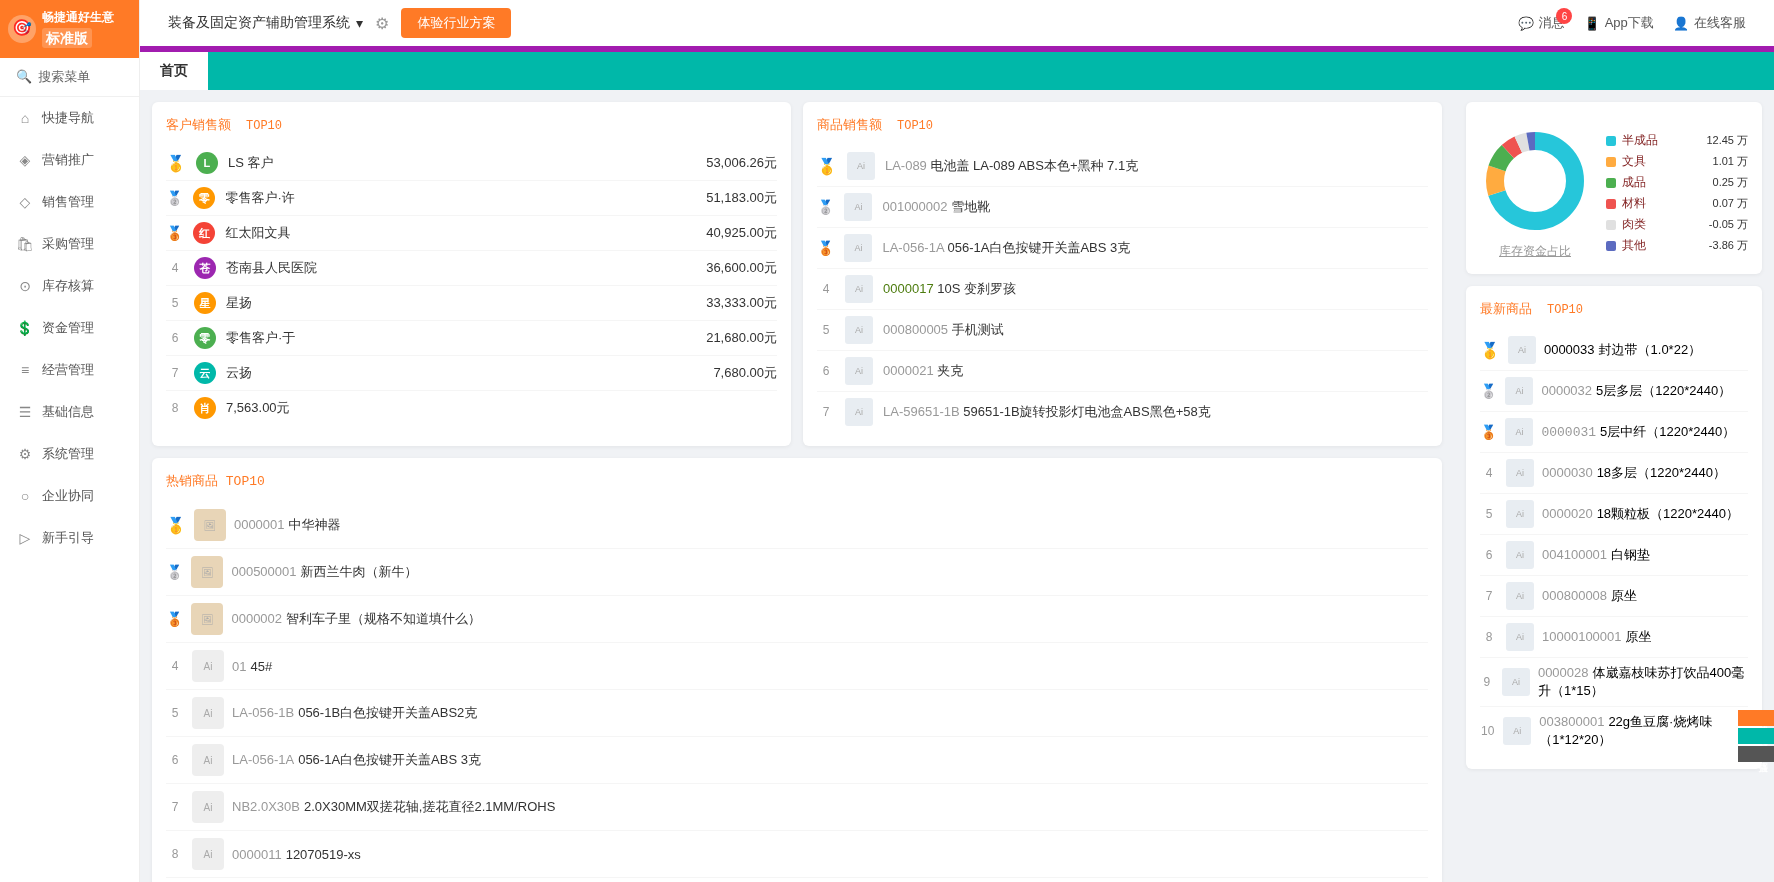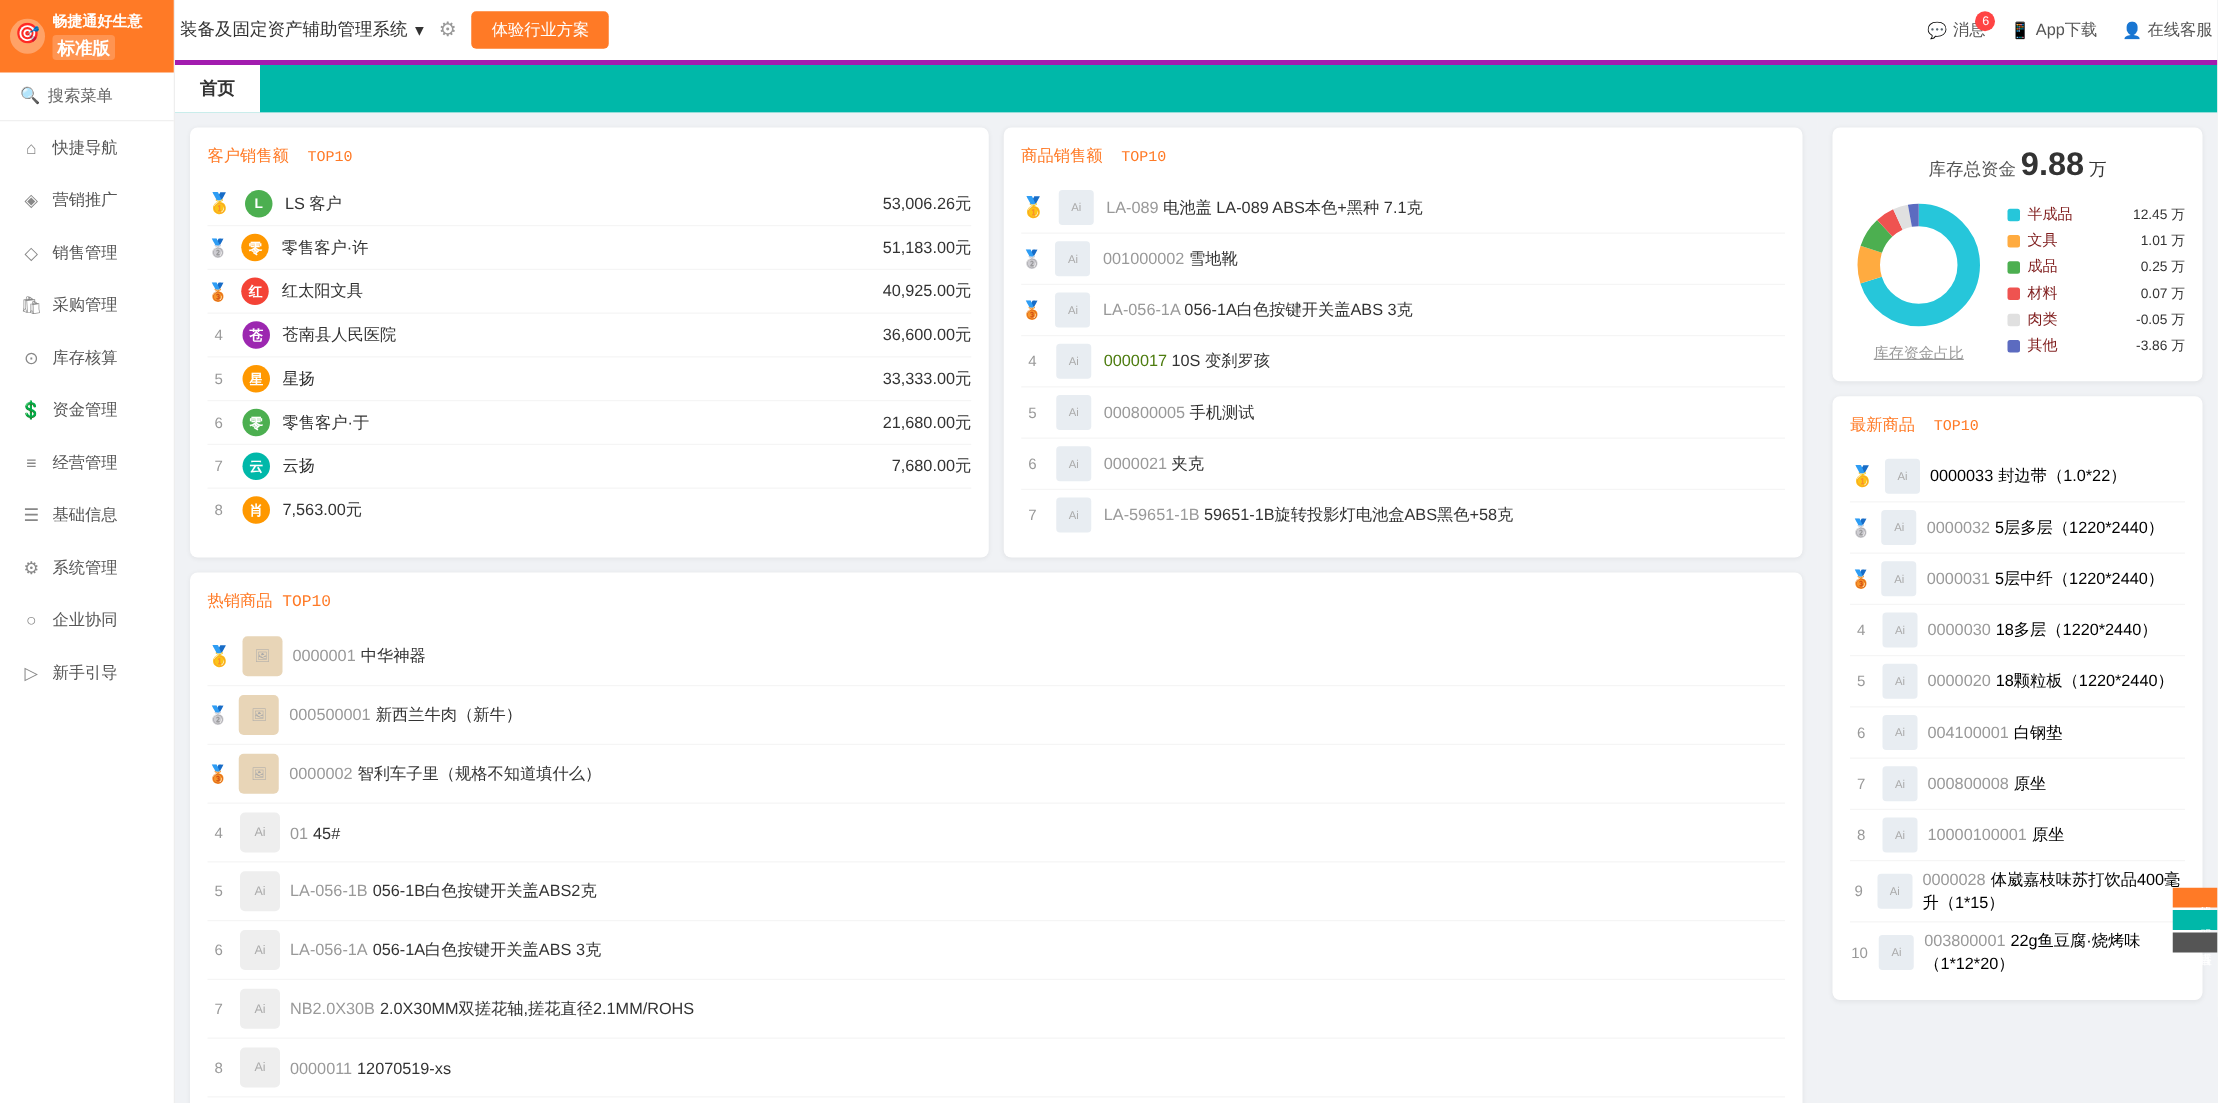--- a/index.html
+++ b/index.html
@@ -74,23 +74,23 @@
       flex-direction: column;
       overflow: hidden;
     }
 
     
     .top-header {
       background: #fff;
       height: 52px;
       display: flex;
       align-items: center;
-      padding: 0 4px;
+      padding: 0 28px;
       gap: 12px;
-      border-bottom: 4px solid #a21caf;
+      border-bottom: 6px solid #a21caf;
       flex-shrink: 0;
     }
     .system-selector {
       display: flex;
       align-items: center;
       gap: 6px;
       font-size: 14px;
       color: #333;
       cursor: pointer;
     }
@@ -594,25 +594,20 @@
     
   </div>
           </div>
       </div>
 
     </div>
 
     <div class="content-right">
 
       <div class="card inventory-card">
-        <div class="inventory-total">
-          <span>库存总资金</span>
-          <span class="amount">9.88</span>
-          <span class="unit">万</span>
-        </div>
         <div class="donut-area">
           <div class="donut-chart">
             <svg width="110" height="110" viewBox="0 0 110 110">
 
               <circle cx="55" cy="55" r="40" fill="none" stroke="#26c6da" stroke-width="18" stroke-dasharray="175.9 75.4" stroke-dashoffset="0" transform="rotate(-90 55 55)"></circle>
               <circle cx="55" cy="55" r="40" fill="none" stroke="#ffab40" stroke-width="18" stroke-dasharray="25.1 226.2" stroke-dashoffset="-175.9" transform="rotate(-90 55 55)"></circle>
               <circle cx="55" cy="55" r="40" fill="none" stroke="#4caf50" stroke-width="18" stroke-dasharray="20.1 231.2" stroke-dashoffset="-201" transform="rotate(-90 55 55)"></circle>
               <circle cx="55" cy="55" r="40" fill="none" stroke="#ef5350" stroke-width="18" stroke-dasharray="12.6 238.7" stroke-dashoffset="-221.1" transform="rotate(-90 55 55)"></circle>
               <circle cx="55" cy="55" r="40" fill="none" stroke="#e0e0e0" stroke-width="18" stroke-dasharray="10.1 241.2" stroke-dashoffset="-233.7" transform="rotate(-90 55 55)"></circle>
               <circle cx="55" cy="55" r="40" fill="none" stroke="#5c6bc0" stroke-width="18" stroke-dasharray="7.5 243.8" stroke-dashoffset="-243.8" transform="rotate(-90 55 55)"></circle>
@@ -666,21 +661,21 @@
     <span><span style="color:#000000;margin-right:4px;">0000033</span>封边带（1.0*22）</span>
   </div>
             <div class="latest-item">
     <span class="medal-silver">🥈</span>
     <div class="placeholder-img">Ai</div>
     <span><span style="color:#999;margin-right:4px;">0000032</span>5层多层（1220*2440）</span>
   </div>
             <div class="latest-item">
     <span class="medal-bronze">🥉</span>
     <div class="placeholder-img">Ai</div>
-    <span><span style="color:#999;margin-right:4px;">0000031</span>5层中纤（1220*2440）</span>
+    <span><span style="color:#999;margin-right:4px;font-family:Liberation Mono, monospace;">0000031</span>5层中纤（1220*2440）</span>
   </div>
             <div class="latest-item">
     <span class="rank-num">4</span>
     <div class="placeholder-img">Ai</div>
     <span><span style="color:#999;margin-right:4px;">0000030</span>18多层（1220*2440）</span>
   </div>
             <div class="latest-item">
     <span class="rank-num">5</span>
     <div class="placeholder-img">Ai</div>
     <span><span style="color:#999;margin-right:4px;">0000020</span>18颗粒板（1220*2440）</span>

